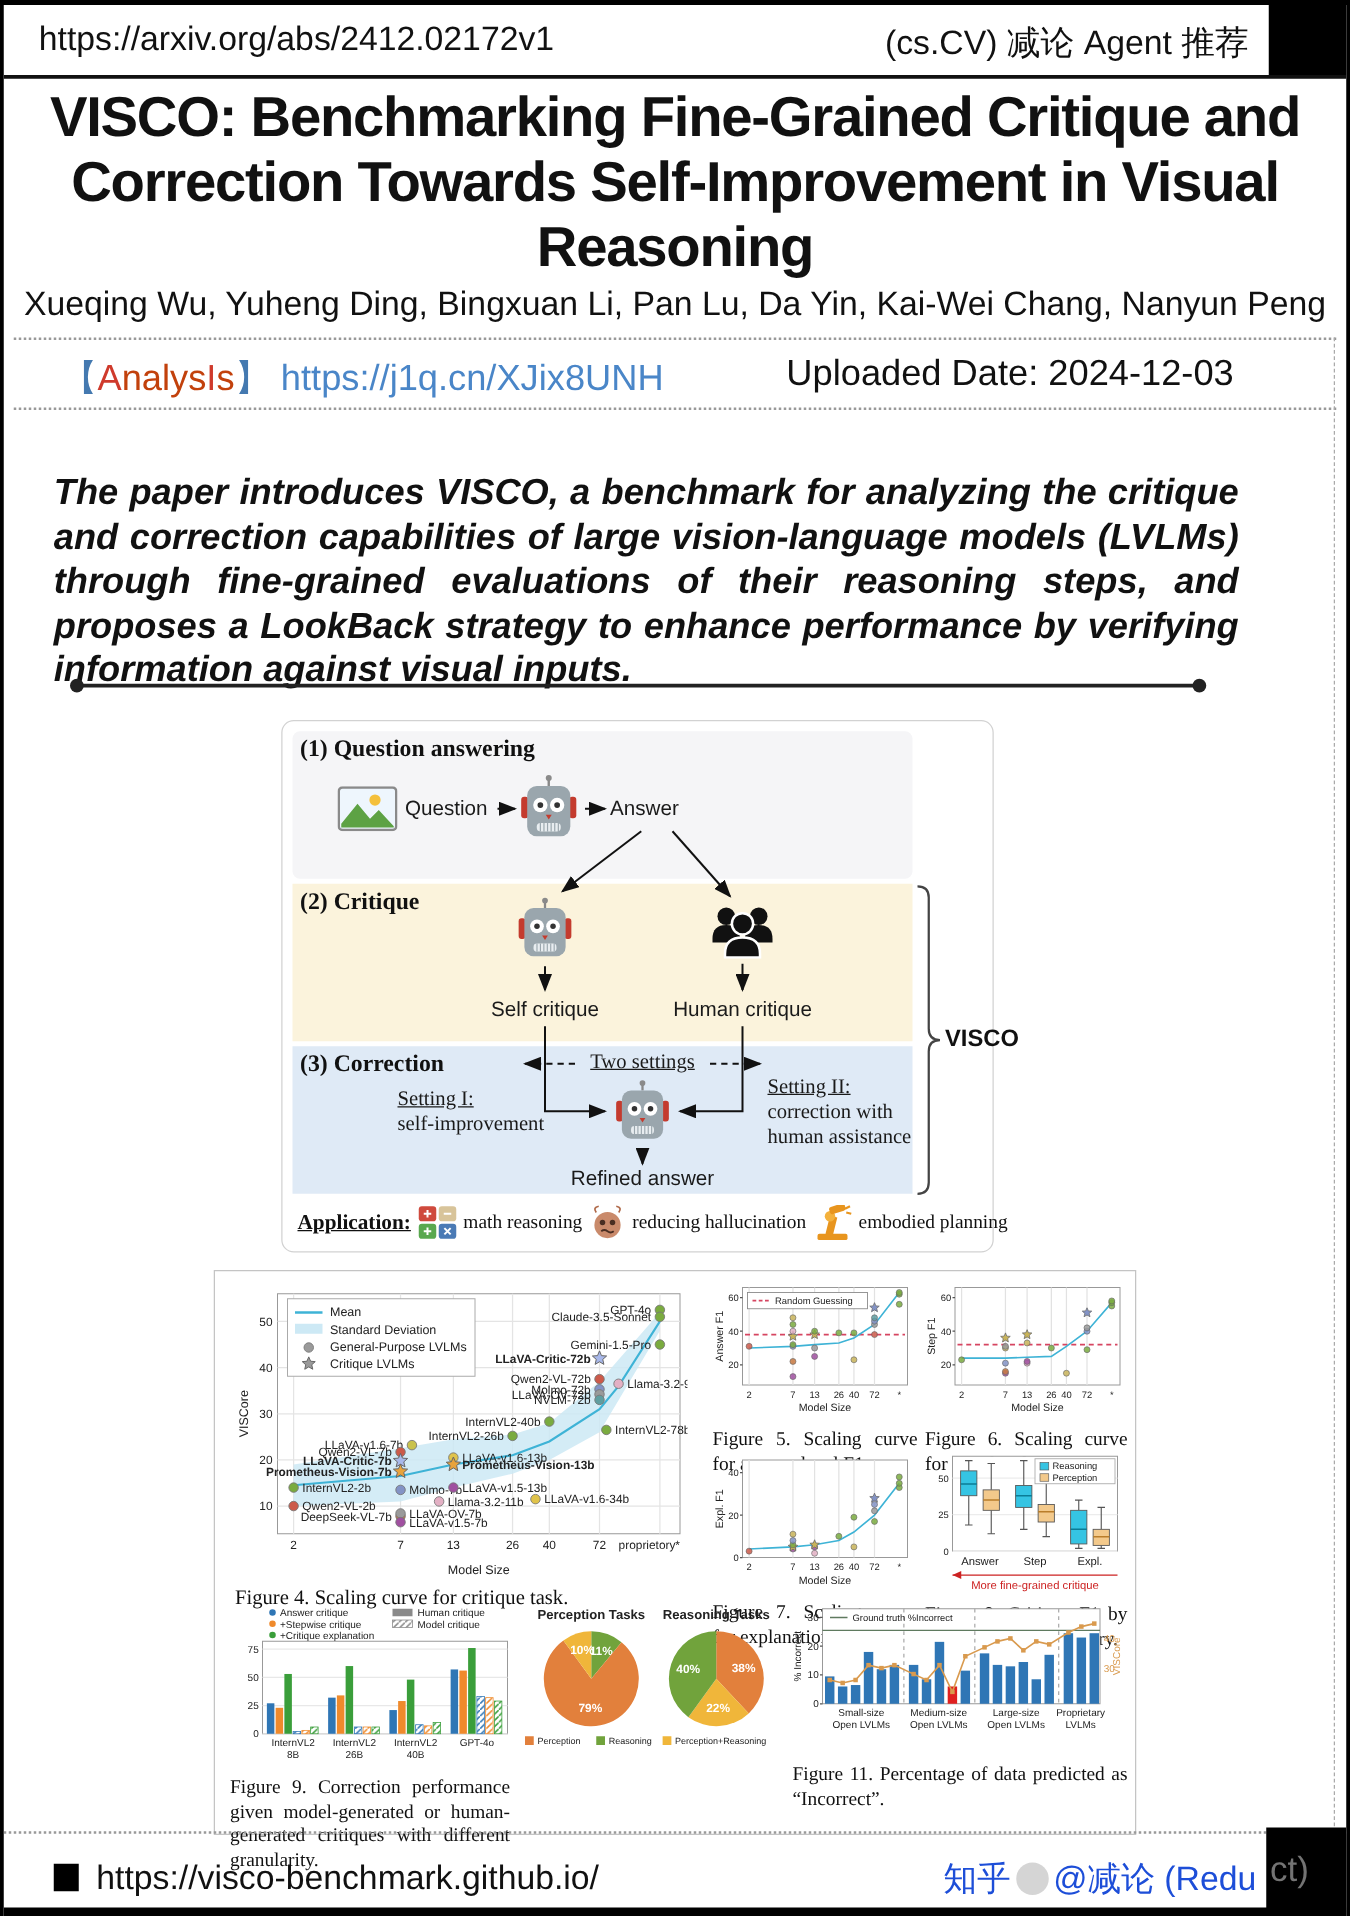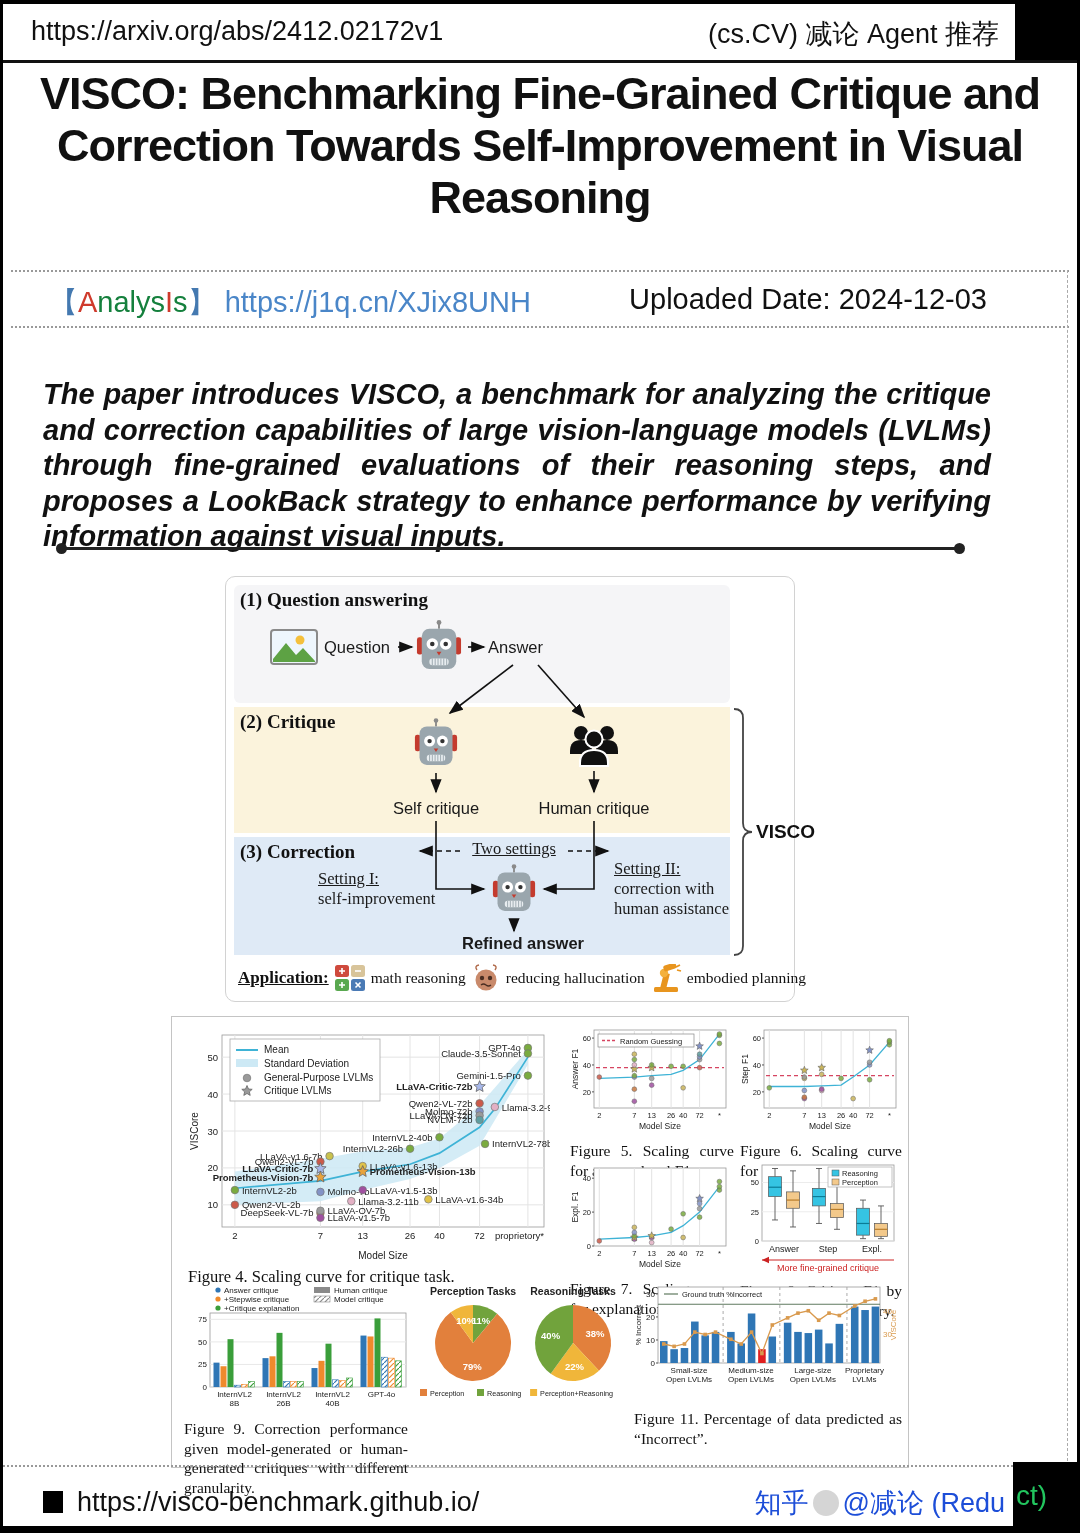--- a/index.html
+++ b/index.html
@@ -8,21 +8,21 @@
         border-left:3px solid #000;border-right:3px solid #000;border-top:4px solid #000;box-sizing:border-box;}
   .url-text{position:absolute;left:28px;top:12px;font-size:27px;}
   .tag-text{position:absolute;right:78px;top:12px;font-size:27px;}
   .corner-square{position:absolute;right:0;top:0;width:62px;height:56px;background:#000;}
   .header-rule{position:absolute;top:56px;left:0;width:100%;height:3px;background:#111;}
   .title{position:absolute;top:64px;left:30px;right:30px;text-align:center;font-size:45px;font-weight:700;
          letter-spacing:-1px;line-height:1.16;}
   .authors{position:absolute;top:224px;left:0;width:100%;text-align:center;font-size:27px;}
   .meta-row{position:absolute;top:266px;left:8px;right:8px;height:54px;border-top:2px dotted #999;border-bottom:2px dotted #999;}
   .meta-left{position:absolute;left:38px;top:11px;font-size:29px;}
-  .bk{color:#4479b0;}  .red{color:#cf3a2c;}  .mid{color:#15803d;text-align:right;}
+  .bk{color:#4479b0;}  .red{color:#cf3a2c;}  .mid{color:#c2410c;text-align:right;}
   .link{color:#4a86c8;text-decoration:none;cursor:pointer;}
   .meta-right{position:absolute;right:82px;top:11px;font-size:29px;}
   .abstract{position:absolute;top:344px;left:40px;width:948px;font-size:29px;font-weight:700;font-style:italic;
             line-height:1.225;text-align:justify;}
   .dot-rule{position:absolute;top:543px;left:55px;width:905px;height:3px;background:#222;}
   .dot-rule .dot{position:absolute;top:-4px;width:11px;height:11px;border-radius:50%;background:#222;}
   .dot-rule .d-l{left:-2px;} .dot-rule .d-r{right:-2px;}
   .right-rule{position:absolute;top:266px;height:1196px;right:9px;border-left:1px dashed #aaa;}
 
   
@@ -61,35 +61,36 @@
   #fig9{left:12px;top:266px;width:224px;}
   #fig10{left:246px;top:266px;width:208px;}
   #fig11{left:462px;top:264px;width:268px;}
 
   
   .footer-rule{position:absolute;top:1461px;left:0;width:100%;border-top:2px dotted #999;}
   .footer-bullet{position:absolute;left:40px;top:1487px;width:20px;height:22px;background:#000;}
   .footer-site{position:absolute;left:74px;top:1483px;font-size:27px;}
   .watermark{position:absolute;right:72px;top:1481px;font-size:27px;color:#1d4ed8;display:flex;align-items:center;gap:4px;}
   .wm-avatar{display:inline-block;width:26px;height:26px;border-radius:50%;background:#d5d5d5;}
-  .wm-box{position:absolute;right:0;top:1458px;width:64px;height:68px;background:#000;color:#22c55e;font-size:28px;
+  .wm-box{position:absolute;right:0;top:1458px;width:64px;height:68px;background:#000;color:#737373;font-size:28px;
           line-height:68px;padding-left:3px;box-sizing:border-box;}
   .bottom-strip{position:absolute;bottom:0;left:0;width:100%;height:7px;background:#000;}
 </style>
 </head>
 <body>
 
 <div class="page">
 
   <div class="url-text">https://arxiv.org/abs/2412.02172v1</div>
   <div class="tag-text">(cs.CV) 减论 Agent 推荐</div>
   <div class="corner-square"></div>
   <div class="header-rule"></div>
 
   <div class="title">VISCO: Benchmarking Fine-Grained Critique and Correction Towards Self-Improvement in Visual Reasoning</div>
+  <div class="authors">Xueqing Wu, Yuheng Ding, Bingxuan Li, Pan Lu, Da Yin, Kai-Wei Chang, Nanyun Peng</div>
 
   <div class="meta-row">
     <div class="meta-left">
       <span class="bk">【</span><span class="red">A</span><span class="mid">nalys</span><span class="red">I</span><span class="mid">s</span><span class="bk">】</span>
       <a class="link">https://j1q.cn/XJix8UNH</a>
     </div>
     <div class="meta-right">Uploaded Date: 2024-12-03</div>
   </div>
 
   <p class="abstract">The paper introduces VISCO, a benchmark for analyzing the critique and correction capabilities of large vision-language models (LVLMs) through fine-grained evaluations of their reasoning steps, and proposes a LookBack strategy to enhance performance by verifying information against visual inputs.</p>
@@ -179,21 +180,21 @@
           <circle cx="31" cy="26" r="2.4" fill="#333"></circle>
           <path d="M21.5 34 L26.5 34 L24 38 Z" fill="#c43b2e"></path>
           <rect x="14" y="41" width="20" height="7" rx="3" fill="#e8edf0"></rect>
           <path d="M17 41 v7 M20 41 v7 M23 41 v7 M26 41 v7 M29 41 v7 M32 41 v7" stroke="#9aa6ad" stroke-width="1"></path>
         </svg></div>
     <div class="dlabel dserif" style="left:388px;top:282px;width:150px;">
       <span class="u">Setting II:</span><br>
       <span>correction with</span><br>
       <span>human assistance</span>
     </div>
-    <div class="dlabel" style="left:218px;top:357px;width:140px;text-align:right;font-weight:bold;">Refined answer</div>
+    <div class="dlabel" style="left:218px;top:357px;width:140px;text-align:center;">Refined answer</div>
     <div class="visco-label">VISCO</div>
 
     <div class="app-row">
       <span class="app-label dserif">Application:</span>
       <span class="app-icon">
         <svg width="32" height="28" viewBox="0 0 32 28">
             <rect x="1" y="1" width="14" height="12" rx="2.5" fill="#cf4a3d"></rect>
             <path d="M8 4 v6 M5 7 h6" stroke="#fff" stroke-width="1.6"></path>
             <rect x="17" y="1" width="14" height="12" rx="2.5" fill="#d8c49a"></rect>
             <path d="M21 7 h6" stroke="#fff" stroke-width="1.6"></path>

